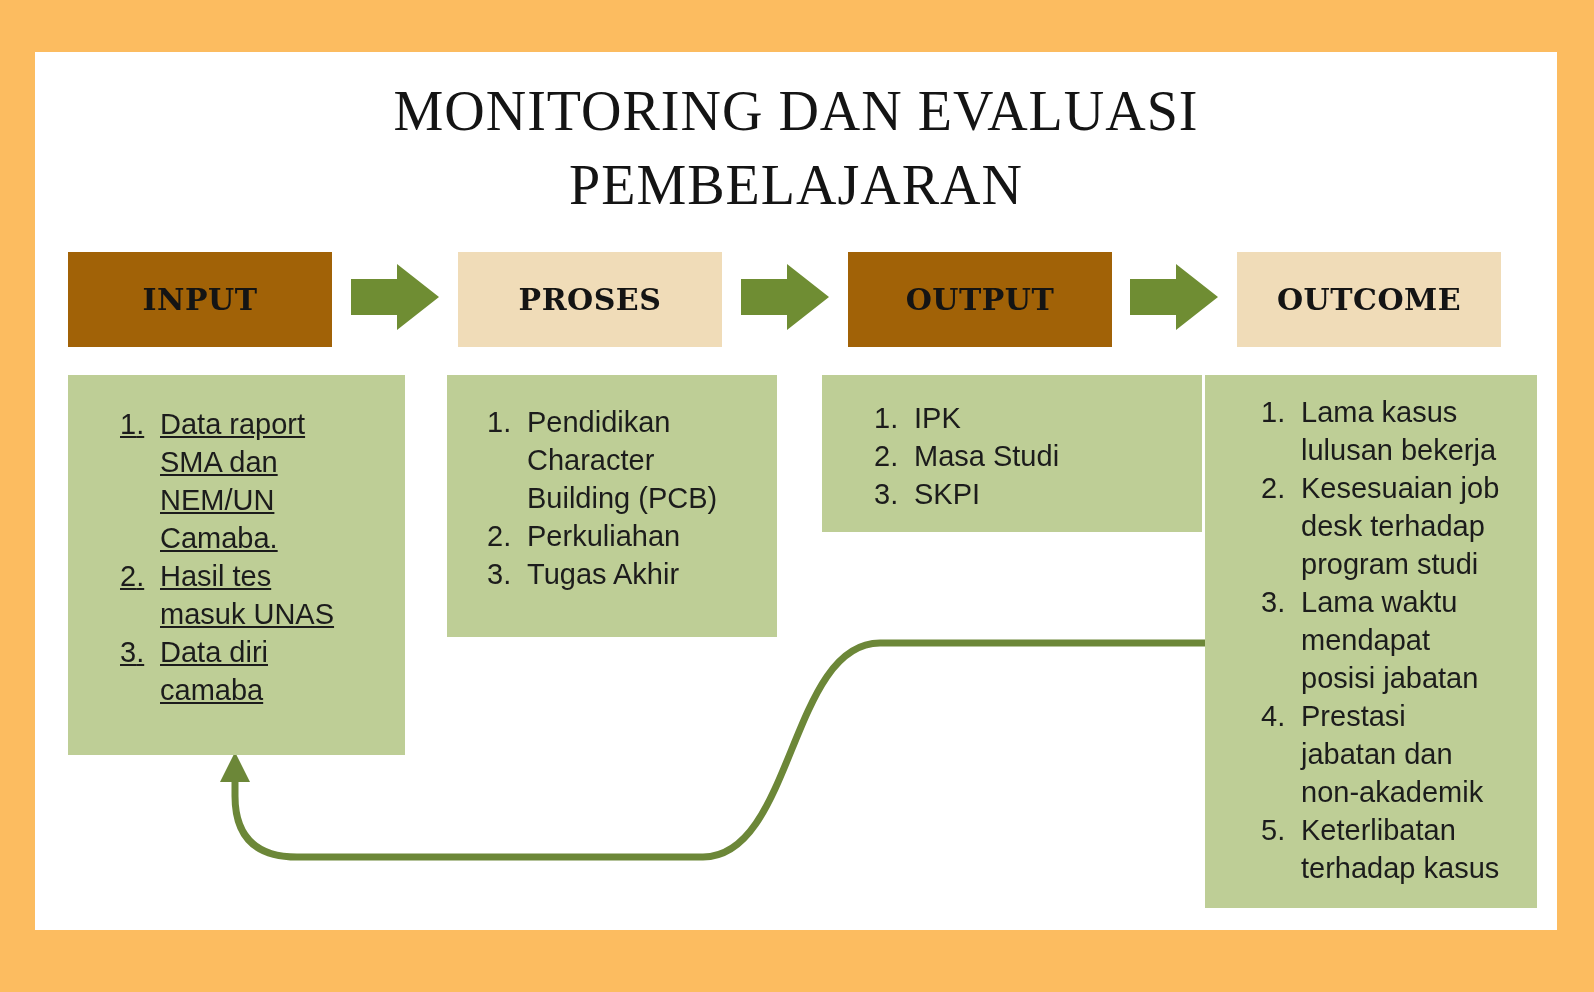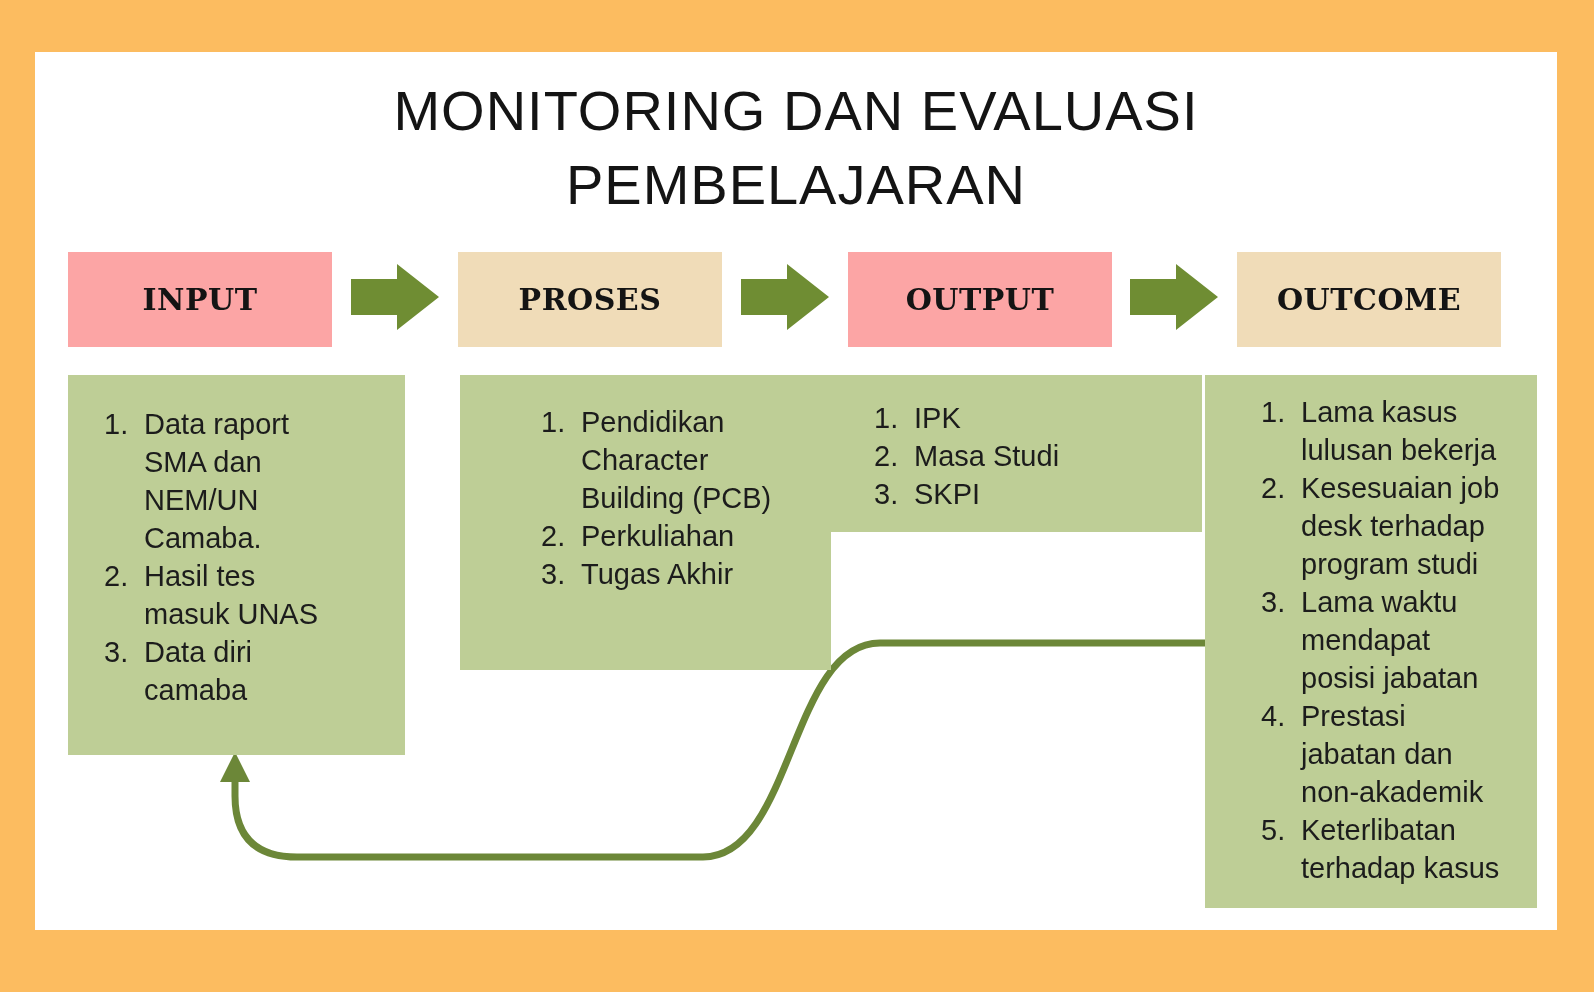--- a/index.html
+++ b/index.html
@@ -11,58 +11,58 @@
   }
   .canvas{
     position:absolute;left:35px;top:52px;
     width:1522px;height:878px;
     background:#FFFFFF;
   }
   
   .title{
     position:absolute;left:0;top:22px;width:100%;
     text-align:center;
-    font-family:Liberation Sans, sans-serif;
+    font-family:Liberation Serif, serif;
     font-size:56px;line-height:74px;
     letter-spacing:1px;
     color:#141414;
     font-weight:400;
   }
   
   .hdr{
     position:absolute;top:200px;height:95px;width:264px;
     display:flex;align-items:center;justify-content:center;
     font-family:"DejaVu Serif",serif;
     font-weight:700;font-size:30px;letter-spacing:.5px;
     color:#141414;
   }
-  .hdr.orange{background:#fca5a5;}
+  .hdr.orange{background:#a16207;}
   .hdr.beige{background:#F0DCB8;}
   .hdr-input{left:33px;}
   .hdr-proses{left:423px;}
   .hdr-output{left:813px;}
   .hdr-outcome{left:1202px;}
   .flow-arrow{position:absolute;top:212px;width:88px;height:66px;}
   .fa1{left:316px;} .fa2{left:706px;} .fa3{left:1095px;}
   
   .panel{
     position:absolute;top:323px;
     background:#BECE96;
     color:#1C1C1C;
     z-index:2;
   }
   .panel-input{left:33px;width:337px;height:380px;}
-  .panel-proses{left:425px;width:330px;height:295px;padding-left:41px;}
+  .panel-proses{left:412px;width:330px;height:262px;}
   .panel-output{left:787px;width:380px;height:157px;}
   .panel-outcome{left:1170px;width:332px;height:533px;}
   .panel ol{
     margin:0;padding:0;list-style:none;counter-reset:item;
     font-size:29px;line-height:38px;
   }
-  .panel-input ol{padding:30px 0 0 36px;}
+  .panel-input ol{padding:30px 0 0 52px;text-decoration:underline;}
   .panel-proses ol{padding:28px 0 0 40px;}
   .panel-output ol{padding:24px 0 0 52px;}
   .panel-outcome ol{padding:18px 0 0 56px;}
   .panel li{
     counter-increment:item;
     display:grid;grid-template-columns:40px auto;
   }
   .panel li::before{
     content:counter(item) ".";
   }

